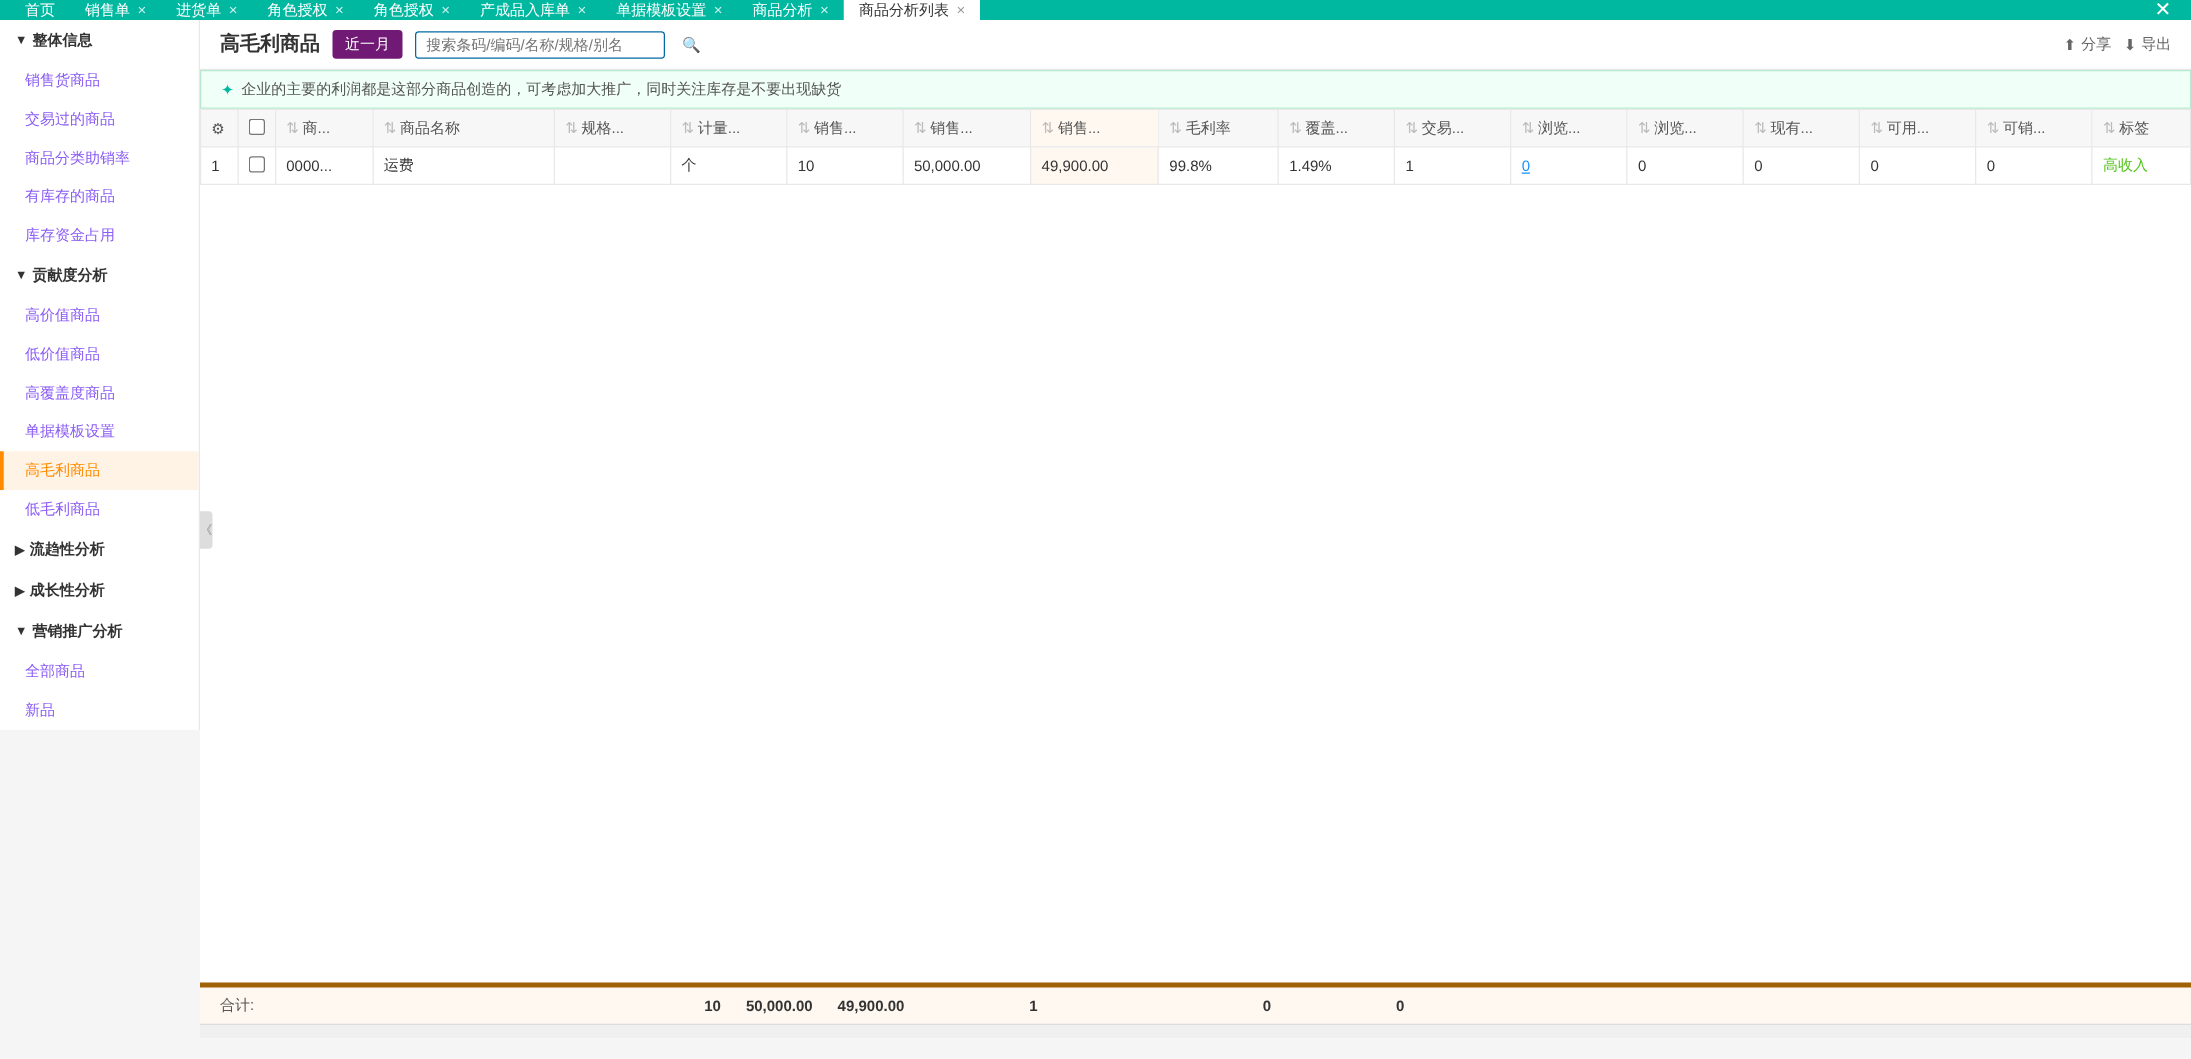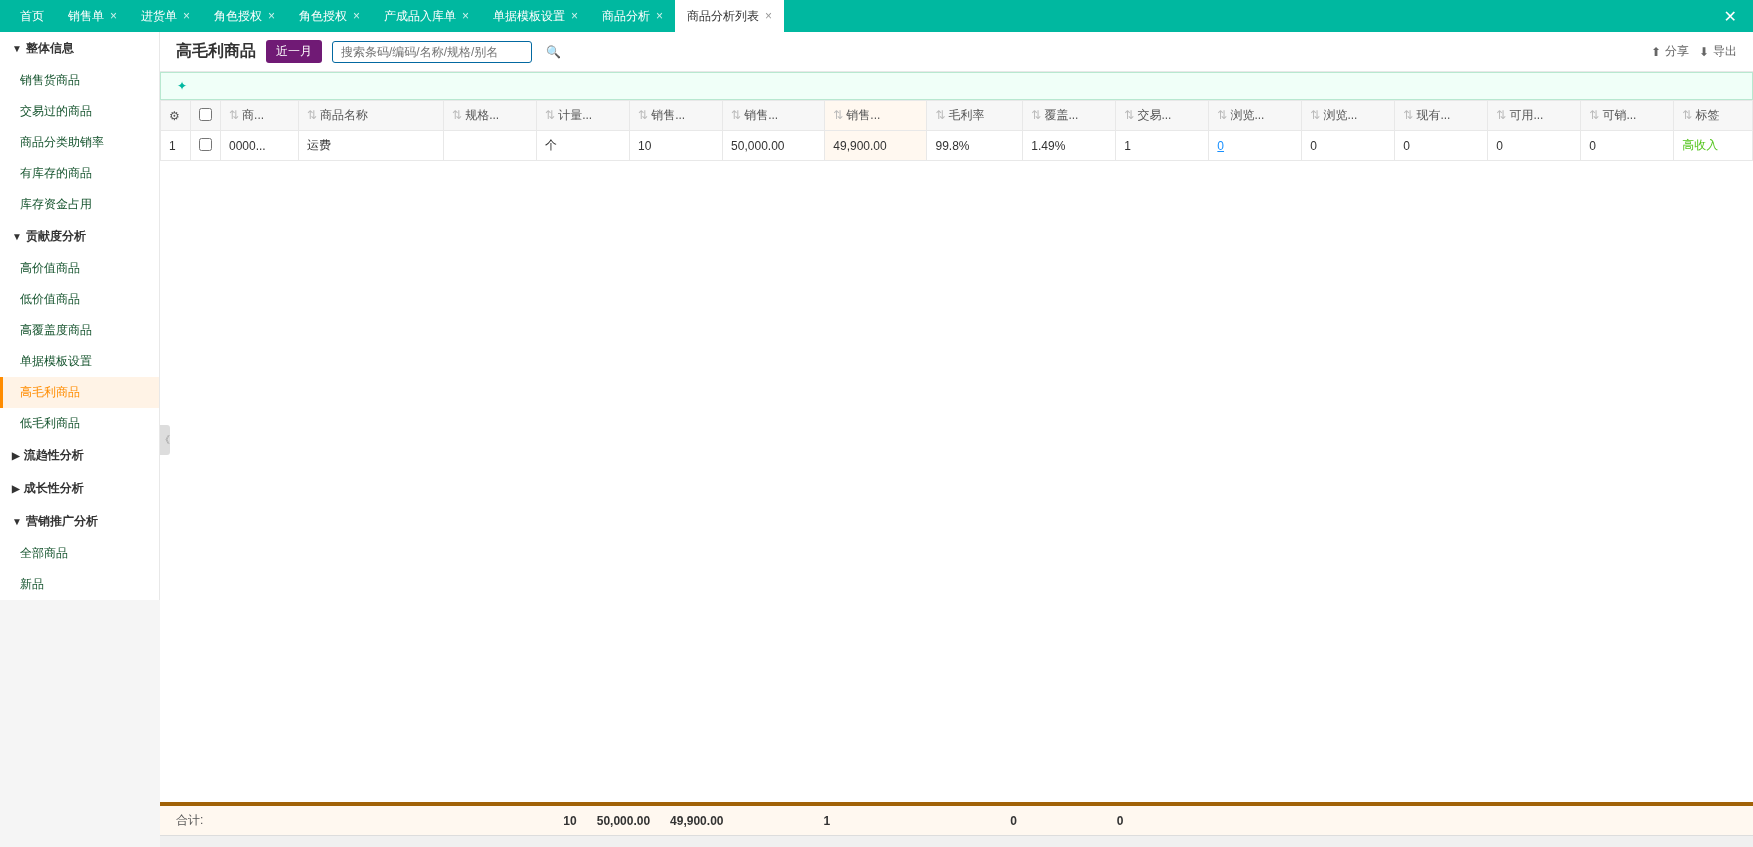--- a/index.html
+++ b/index.html
@@ -3,21 +3,21 @@
   <meta charset="utf-8">
   <style>
     * { box-sizing: border-box; margin: 0; padding: 0; font-family: 'Microsoft YaHei', Arial, sans-serif; font-size: 12px; }
     body { background: #f5f5f5; overflow: hidden; }
 
     
     .top-nav {
       background: #00b8a0;
       display: flex;
       align-items: center;
-      height: 32px;
+      height: 16px;
       padding: 0 8px;
       color: white;
     }
     .top-nav .nav-item {
       padding: 0 12px;
       height: 32px;
       display: flex;
       align-items: center;
       cursor: pointer;
       white-space: nowrap;
@@ -56,21 +56,21 @@
       padding: 8px 12px;
       color: #333;
       font-weight: bold;
       display: flex;
       align-items: center;
       cursor: pointer;
     }
     .sidebar-section-header .arrow { margin-right: 4px; font-size: 10px; }
     .sidebar-item {
       padding: 7px 12px 7px 20px;
-      color: #14532d;
+      color: #8b5cf6;
       cursor: pointer;
       white-space: nowrap;
     }
     .sidebar-item.active {
       background: #fff3e6;
       color: #ff8c00;
       border-left: 3px solid #ff8c00;
       padding-left: 17px;
     }
 
@@ -344,20 +344,21 @@
         </span>
         <span class="action-link">
           <span>⬇</span>
           <span>导出</span>
         </span>
       </div>
     </div>
 
     <div class="info-bar">
       <span class="info-icon">✦</span>
+      <span>企业的主要的利润都是这部分商品创造的，可考虑加大推广，同时关注库存是不要出现缺货</span>
     </div>
 
     <div class="table-container">
       <table>
         <thead>
           <tr>
             <th style="width:30px;">⚙</th>
             <th style="width:26px;">
               <input type="checkbox" style="">
             </th>

